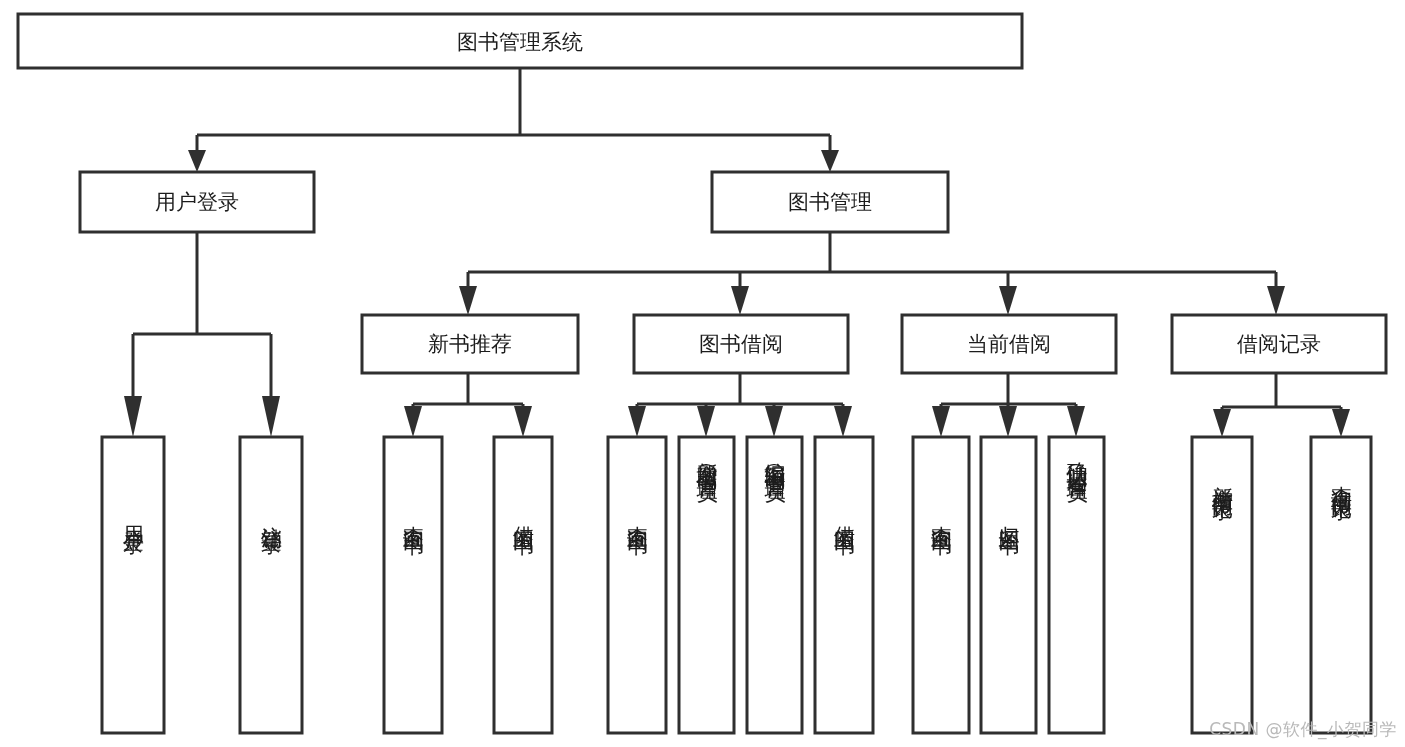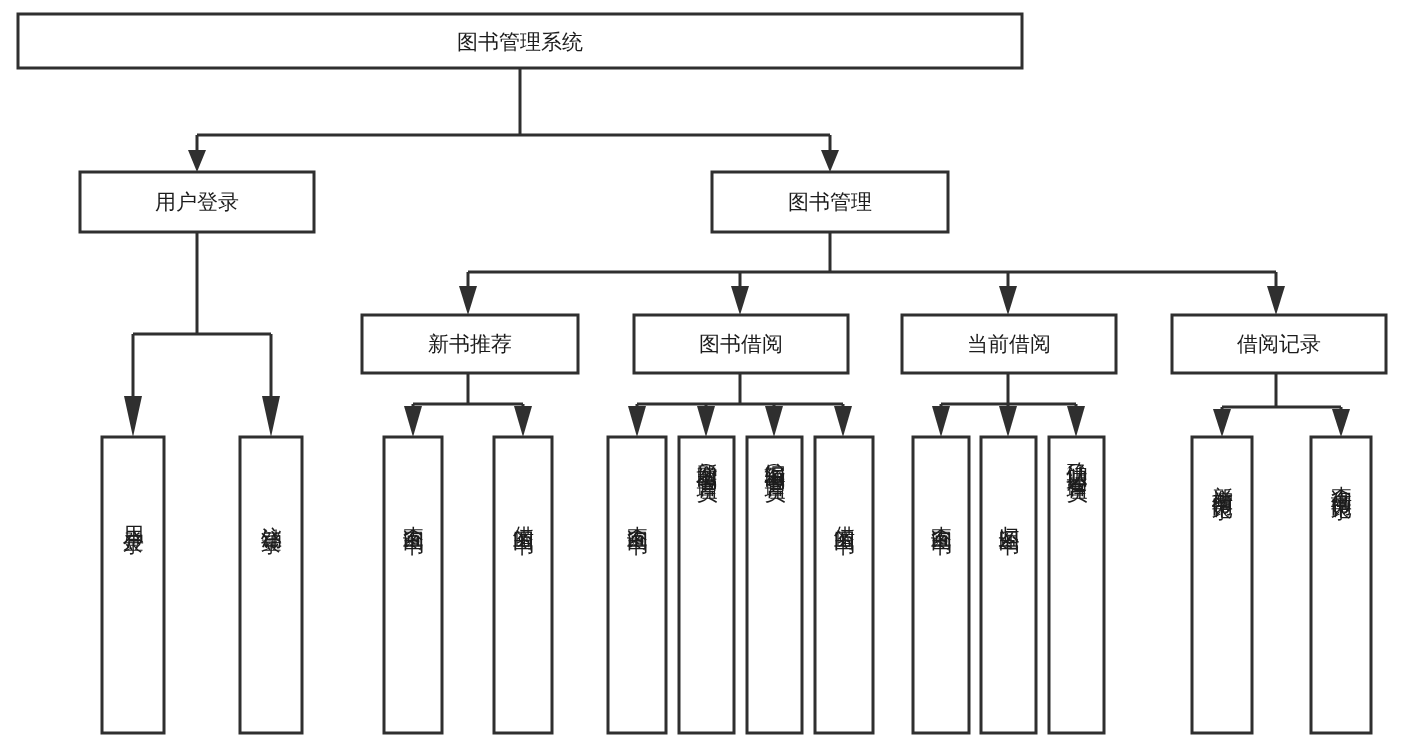--- a/index.html
+++ b/index.html
@@ -254,14 +254,15 @@
   </div>
 
   <div class="leaf-label-wrap" style="left:1192px; top:437px; width:60px; height:296px;">
     <span class="leaf-label" style="margin-top:32px;">新增借阅记录</span>
   </div>
 
   <div class="leaf-label-wrap" style="left:1311px; top:437px; width:60px; height:296px;">
     <span class="leaf-label" style="margin-top:32px;">查询借阅记录</span>
   </div>
 
+  <div class="watermark">CSDN @软件_小贺同学</div>
 
 </div>
 
 </body></html>

